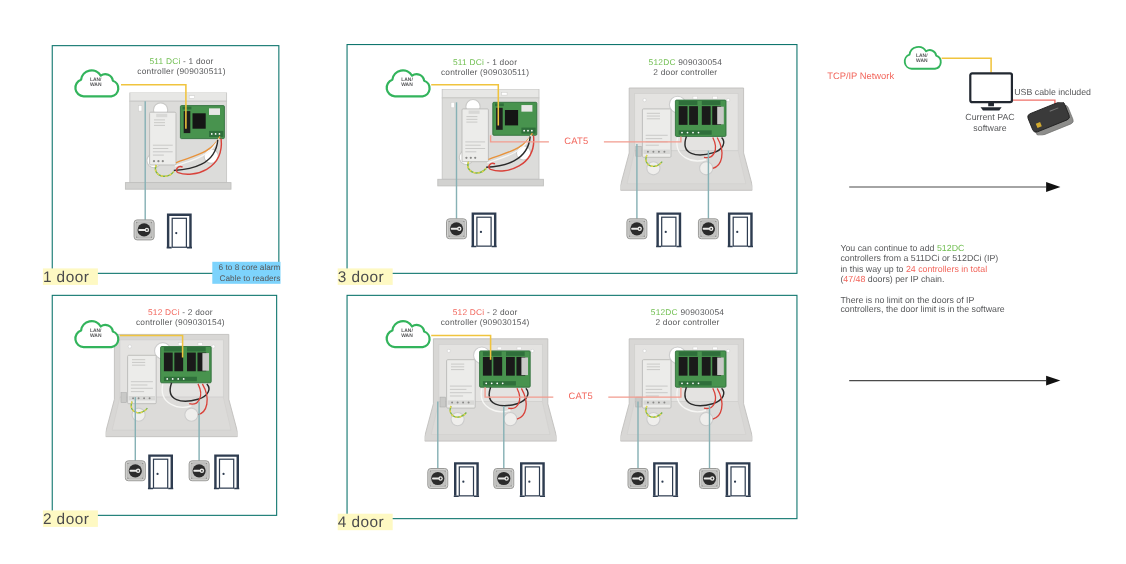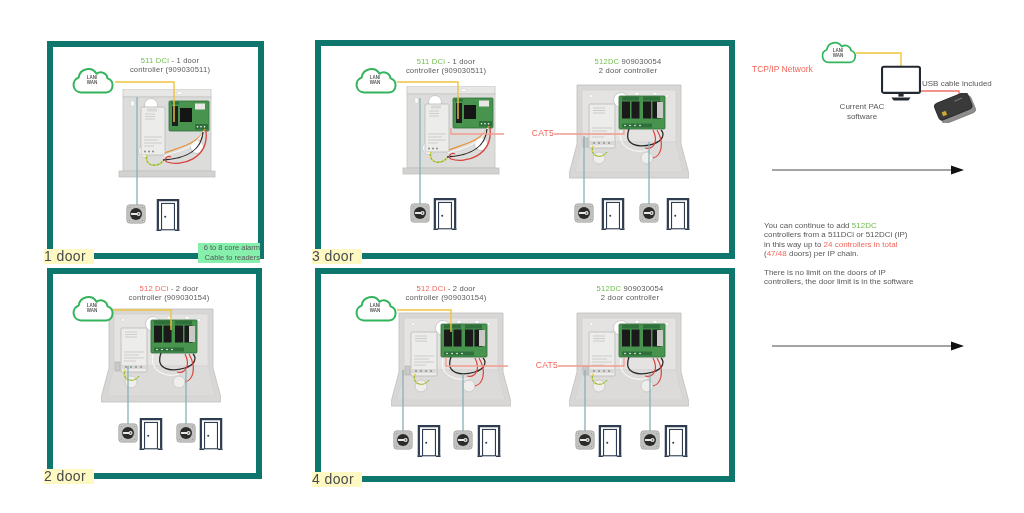--- a/index.html
+++ b/index.html
@@ -1,37 +1,37 @@
 <!DOCTYPE html>
 <html><head>
 <meta charset="utf-8">
 <style>
   html,body{margin:0;padding:0}
   body{width:1024px;height:513px;background:#ffffff;position:relative;overflow:hidden;
        font-family:"Liberation Sans",sans-serif;color:#58595b}
-  .panel{position:absolute;border:6px solid #0f766e;background:#fff}
+  .panel{position:absolute;border:1px solid #0f766e;background:#fff}
   .art{position:absolute;left:0;top:0;overflow:visible;display:block}
   .panel-label{position:absolute;left:-9px;bottom:-11px;background:#fef9c3;padding:0 8px 0 0;
                font-size:14px;line-height:1.05;color:#4a4a4c;letter-spacing:.4px;white-space:nowrap}
   .box-title{position:absolute;text-align:center;font-size:7.6px;line-height:9.4px;
              color:#58595b;letter-spacing:.2px}
   .hl-green{color:#6fbe4f}
   .hl-red{color:#f2665c}
   .cloud-label{position:absolute;width:96px;font-size:9px;line-height:9.5px;font-weight:bold;
                text-align:center;color:#58595b;transform:scale(.5);transform-origin:0 0}
   .cloud-label span{display:block}
   .cloud-label.small{width:80px}
-  .cat5{position:absolute;width:50px;text-align:right;background:#fff;color:#f2665c;
+  .cat5{position:absolute;width:50px;text-align:center;background:#fff;color:#f2665c;
         font-size:8.5px;line-height:10px;letter-spacing:.3px}
-  .annotation{position:absolute;right:-2px;bottom:-10px;background:#86efac;padding-left:6px;
+  .annotation{position:absolute;right:-2px;bottom:-10px;background:#7dd3fc;padding-left:6px;
               text-align:right;font-size:7.5px;line-height:10px;color:#58595b}
   .annotation span{display:block}
   .tcp-label{position:absolute;left:752px;top:64px;font-size:8.5px;color:#f2665c;white-space:nowrap}
   .usb-label{position:absolute;left:922px;top:79px;font-size:8px;color:#58595b;white-space:nowrap}
-  .sw-label{position:absolute;left:830px;top:102px;width:64px;text-align:center;
+  .sw-label{position:absolute;left:868px;top:102px;width:64px;text-align:center;
             font-size:8px;line-height:9.5px;color:#58595b}
   .sw-label span{display:block}
   .note{position:absolute;left:764px;top:221px;width:200px;
         font-size:8px;line-height:9.4px;color:#58595b}
   .note .gap{height:9px}
   .arrow-svg{position:absolute;display:block;overflow:visible}
 </style>
 </head>
 <body>
 

